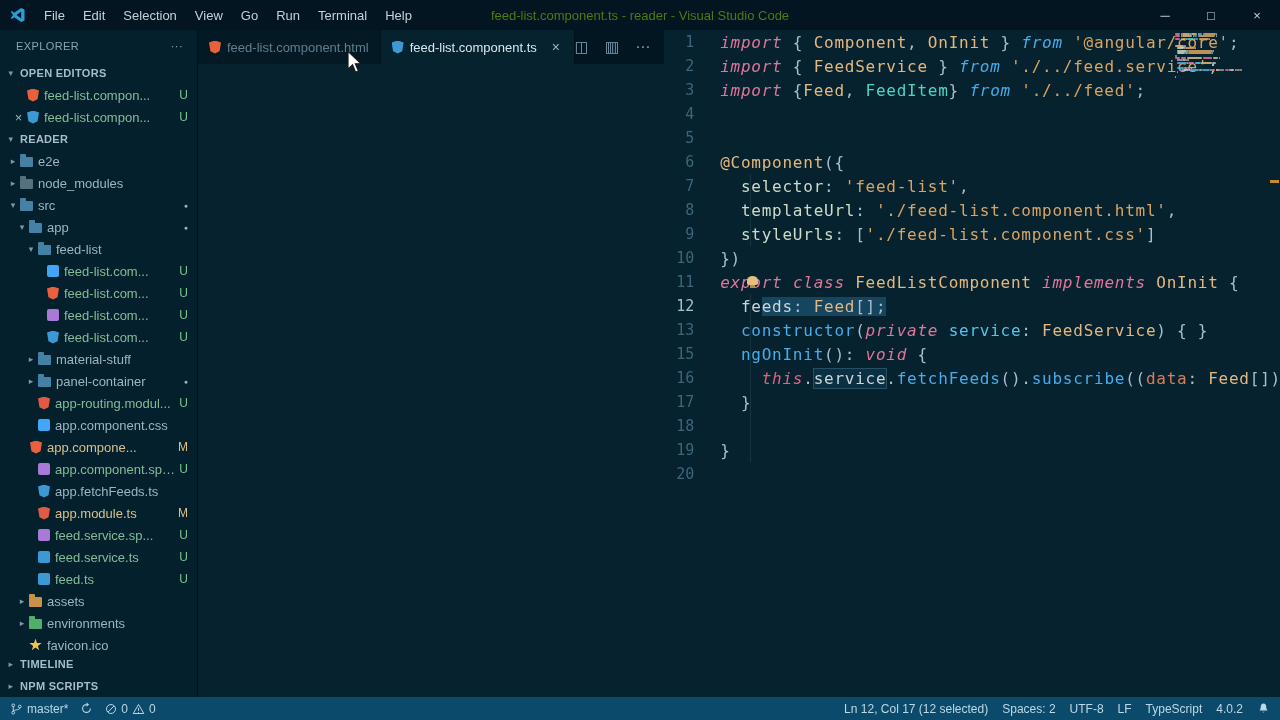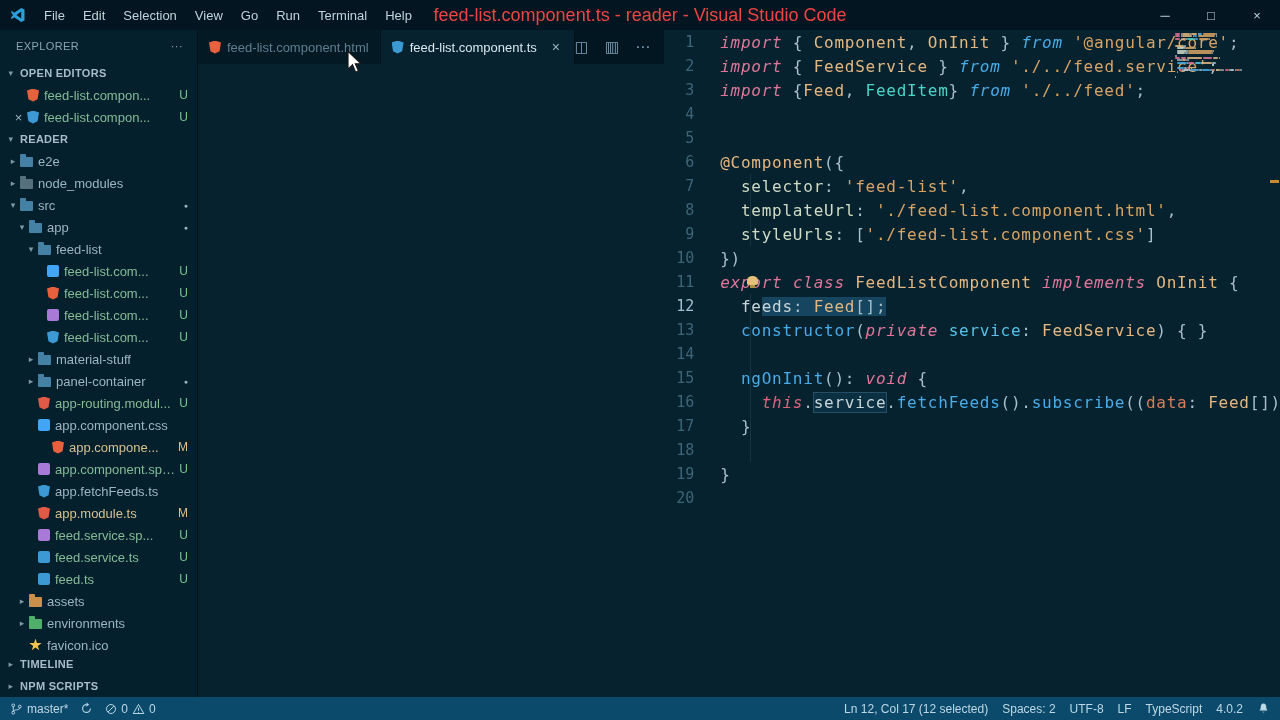--- a/index.html
+++ b/index.html
@@ -4,21 +4,21 @@
 <style>
   * { margin:0; padding:0; box-sizing:border-box; }
   html,body { width:1280px; height:720px; overflow:hidden; background:#000; }
   body { font-family:"Liberation Sans","DejaVu Sans",sans-serif; }
   .window { position:relative; width:1280px; height:720px; display:flex; flex-direction:column; background:#05222e; }
 
   
   .titlebar { height:30px; background:#021520; display:flex; align-items:center; color:#c3d2da; font-size:13px; flex:none; position:relative; }
   .tb-logo { width:18px; height:16px; margin:0 8px 0 9px; flex:none; }
   .menu-item { padding:0 9px; height:30px; display:flex; align-items:center; cursor:default; }
-  .tb-title { position:absolute; left:50%; transform:translateX(-50%); color:#ef4444; font-size:18px; white-space:nowrap; }
+  .tb-title { position:absolute; left:50%; transform:translateX(-50%); color:#4d7c0f; font-size:13px; white-space:nowrap; }
   .tb-controls { margin-left:auto; display:flex; height:30px; }
   .tb-btn { width:46px; display:flex; align-items:center; justify-content:center; color:#c3d2da; font-size:13px; }
 
   
   .main { flex:1; display:flex; min-height:0; }
 
   
   .sidebar { width:198px; flex:none; background:#03202c; border-right:1px solid #011219; display:flex; flex-direction:column; color:#9db4c4; font-size:13px; overflow:hidden; }
   .explorer-header { height:32px; flex:none; display:flex; align-items:center; justify-content:space-between; padding:0 14px 0 16px; font-size:11px; letter-spacing:0.4px; color:#8ba4b4; }
   .sect-header { height:22px; flex:none; display:flex; align-items:center; font-size:11px; font-weight:bold; letter-spacing:0.3px; color:#a7bdca; padding-left:4px; gap:2px; }
@@ -221,21 +221,21 @@
             <span class="label u">app-routing.modul...</span>
             <span class="rowright">
               <span class="badge u">U</span>
             </span>
           </div>
           <div class="row" style="padding-left: 38px;">
             <span class="fi square" style="background: rgb(66, 165, 245);"></span>
             <span class="label">app.component.css</span>
             <span class="rowright"></span>
           </div>
-          <div class="row" style="padding-left: 52px; justify-content: center;">
+          <div class="row" style="padding-left: 30px; justify-content: center;">
             <span class="fi shield" style="background: rgb(232, 97, 63);"></span>
             <span class="label m">app.compone...</span>
             <span class="rowright">
               <span class="badge m">M</span>
             </span>
           </div>
           <div class="row" style="padding-left: 38px;">
             <span class="fi square" style="background: rgb(168, 121, 214);"></span>
             <span class="label u">app.component.spe...</span>
             <span class="rowright">
@@ -369,24 +369,20 @@
               <span class="ctext"><span class="tok kw">export</span><span class="tok p"> </span><span class="tok kw">class</span><span class="tok p"> </span><span class="tok type">FeedListComponent</span><span class="tok p"> </span><span class="tok kw">implements</span><span class="tok p"> </span><span class="tok type">OnInit</span><span class="tok p"> {</span></span>
               <span class="bulb"></span>
             </div>
             <div class="code-line">
               <span class="ln active">12</span>
               <span class="ctext"><span class="tok v">  fe</span><span class="tok v sel">eds</span><span class="tok p sel">: </span><span class="tok type sel">Feed</span><span class="tok p sel">[]</span><span class="tok p sel">;</span></span>
             </div>
             <div class="code-line">
               <span class="ln">13</span>
               <span class="ctext"><span class="tok fn">  constructor</span><span class="tok p">(</span><span class="tok kw">private</span><span class="tok p"> </span><span class="tok parm">service</span><span class="tok p">: </span><span class="tok type">FeedService</span><span class="tok p">) { }</span></span>
-            </div>
-            <div class="code-line">
-              <span class="ln">14</span>
-              <span class="ctext"></span>
             </div>
             <div class="code-line">
               <span class="ln">15</span>
               <span class="ctext"><span class="tok fn">  ngOnInit</span><span class="tok p">(): </span><span class="tok kw">void</span><span class="tok p"> {</span></span>
             </div>
             <div class="code-line">
               <span class="ln">16</span>
               <span class="ctext"><span class="tok th">    this</span><span class="tok p">.</span><span class="tok v occ">service</span><span class="tok p">.</span><span class="tok fn">fetchFeeds</span><span class="tok p">().</span><span class="tok fn">subscribe</span><span class="tok p">((</span><span class="tok parm2">data</span><span class="tok p">: </span><span class="tok type">Feed</span><span class="tok p">[]</span><span class="tok p">) </span><span class="tok op">=&gt;</span><span class="tok p"> </span><span class="tok th">this</span><span class="tok p">.</span><span class="tok v">feeds</span><span class="tok p"> = </span><span class="tok parm2">data</span><span class="tok p">);</span></span>
             </div>
             <div class="code-line">

